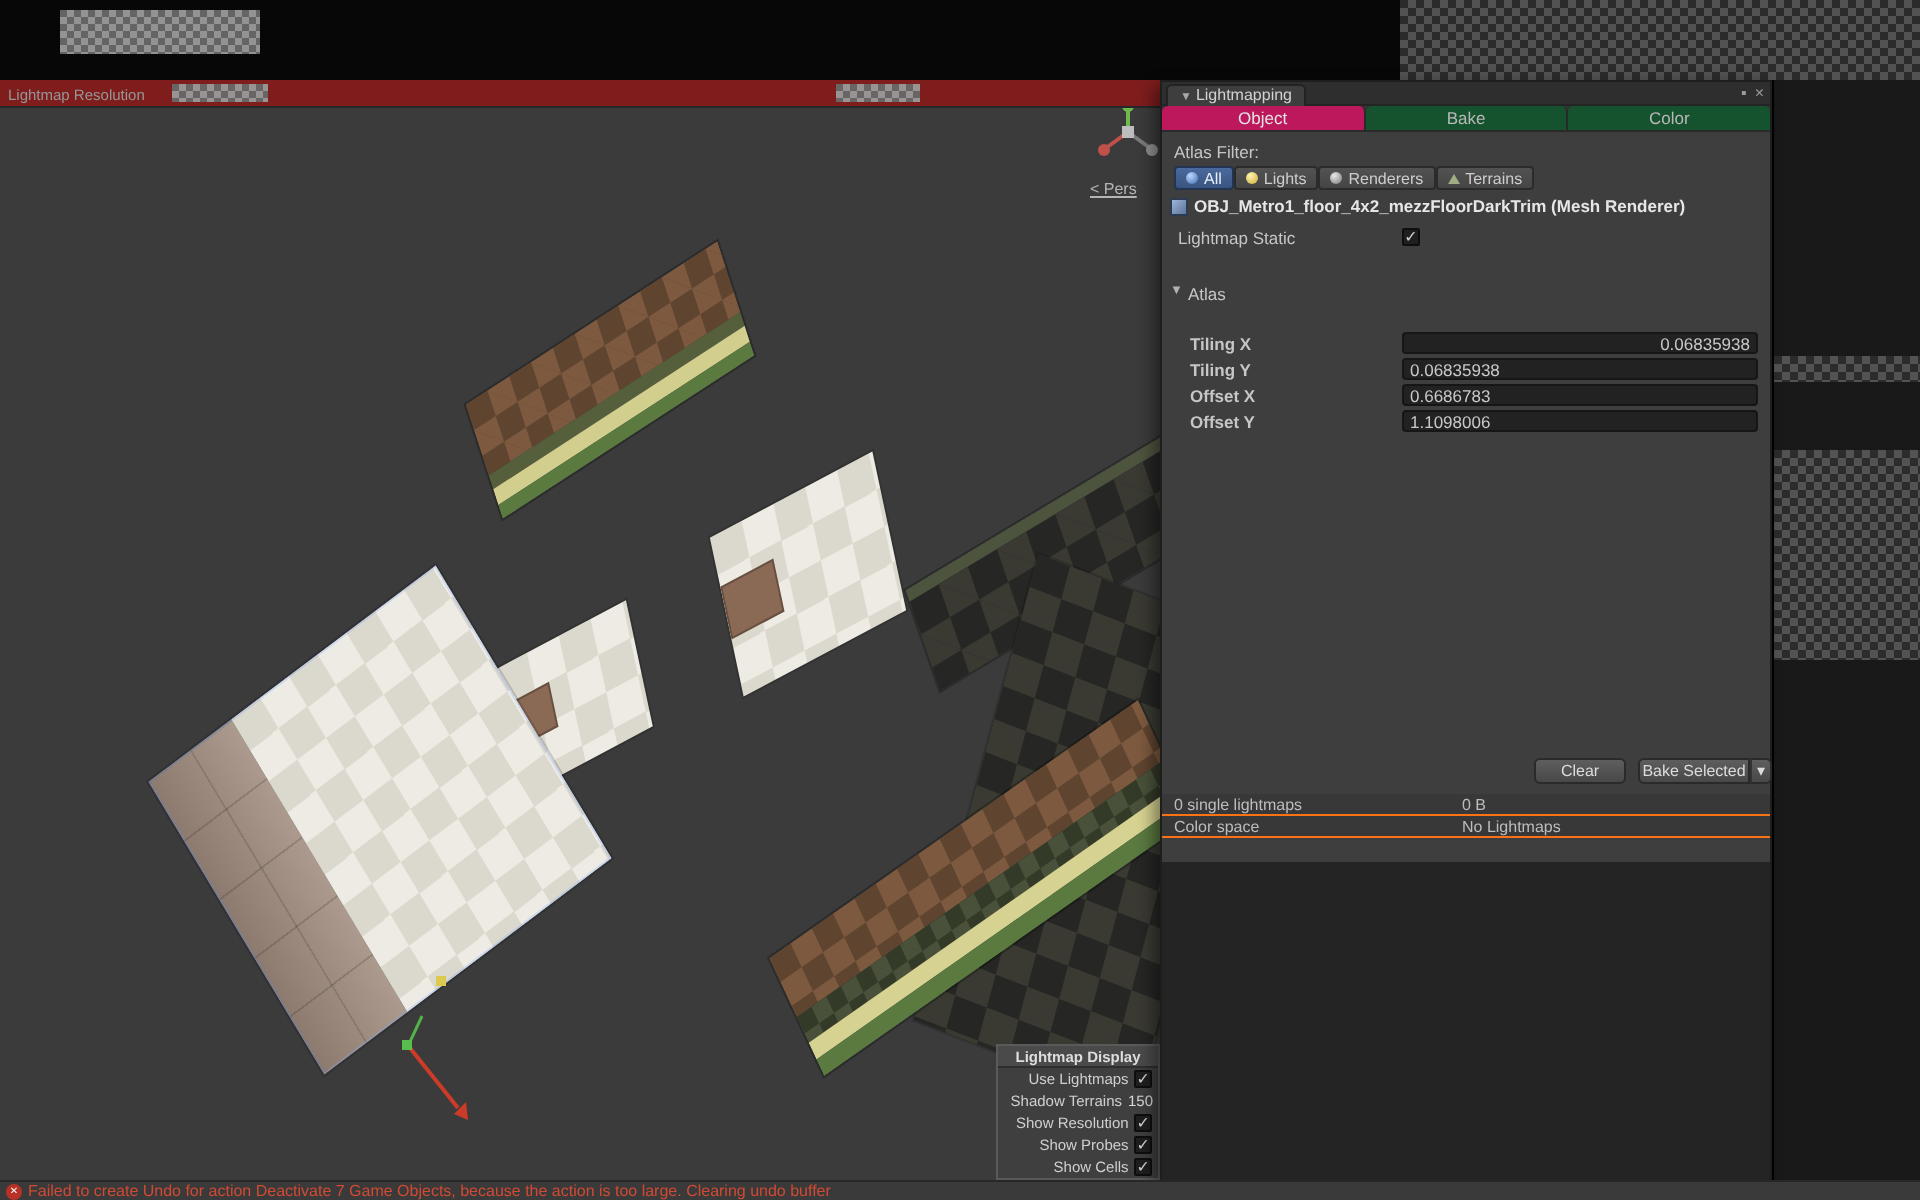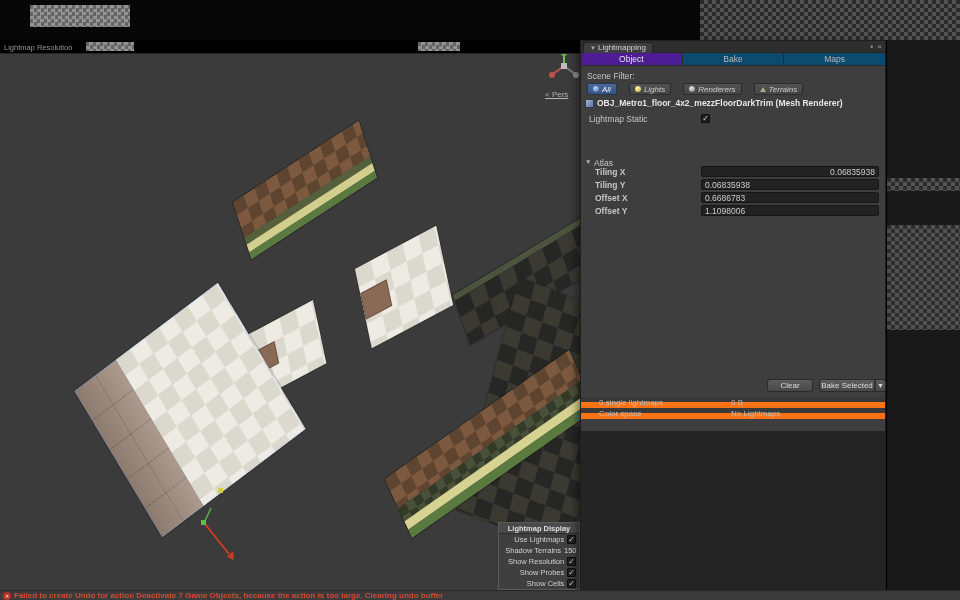--- a/index.html
+++ b/index.html
@@ -8,25 +8,25 @@
   #root{position:relative;width:960px;height:600px;background:#3b3b3b;overflow:hidden;}
   .abs{position:absolute;}
   .bold{font-weight:bold;}
 
   
   .censor{background:repeating-conic-gradient(#9a9a9a 0% 25%,#696969 0% 50%);background-size:7px 7px;opacity:.95;}
   .censor.dark{background:repeating-conic-gradient(#565656 0% 25%,#2d2d2d 0% 50%);background-size:8px 8px;}
 
   
   .topbar{left:0;top:0;width:960px;height:40px;background:#070707;z-index:6;}
-  .scene-toolbar{left:0;top:40px;width:580px;height:14px;background:#000000;border-bottom:1px solid #272727;z-index:3;}
+  .scene-toolbar{left:0;top:40px;width:580px;height:14px;background:#7f1d1d;border-bottom:1px solid #272727;z-index:3;}
   .stb-label{position:absolute;left:4px;top:3px;font-size:7.5px;color:#969696;white-space:nowrap;}
   .statusbar{left:0;top:590px;width:960px;height:10px;background:#3a3a3a;border-top:1px solid #272727;z-index:8;display:flex;align-items:center;gap:3px;padding-left:3px;}
   .erricon{width:8px;height:8px;border-radius:50%;background:#b73226;color:#fff;font-size:5px;line-height:8px;text-align:center;flex:0 0 auto;}
-  .errtext{font-size:8px;color:#d24a33;white-space:nowrap;font-weight:bold;}
+  .errtext{font-size:8px;color:#d24a33;white-space:nowrap;}
 
   
   .scene{left:0;top:54px;width:580px;height:536px;background:#3b3b3b;overflow:hidden;z-index:1;}
   .strip{display:flex;flex-direction:column;overflow:hidden;box-shadow:0 0 0 1px rgba(0,0,0,.25);}
   .strip .grow{flex:1 1 auto;}
   .plane{overflow:hidden;box-shadow:0 0 0 1px rgba(0,0,0,.15);}
   .checker-light{background:repeating-conic-gradient(#edebe4 0% 25%,#dbd8cd 0% 50%);background-size:36px 36px;}
   .checker-brown{background-color:#5f4430;background-image:
     linear-gradient(45deg,#7d5a3f 25%,transparent 25%,transparent 75%,#7d5a3f 75%),
     linear-gradient(45deg,#7d5a3f 25%,transparent 25%,transparent 75%,#7d5a3f 75%);
@@ -46,45 +46,45 @@
   .wire{border:1px solid rgba(125,170,255,.30);}
   .persp-label{font-size:8px;color:#b5b5b5;z-index:3;}
 
   
   .panel{left:580px;top:40px;width:306px;height:550px;background:#3e3e3e;border:1px solid #1e1e1e;z-index:7;box-shadow:-3px 3px 8px rgba(0,0,0,.45);}
   .p-titlebar{position:absolute;left:0;top:0;width:100%;height:12px;background:#2e2e2e;border-bottom:1px solid #242424;}
   .p-tab{position:absolute;left:2px;top:1px;height:11px;padding:0 6px;background:#3e3e3e;border:1px solid #232323;border-bottom:none;border-radius:3px 3px 0 0;font-size:8px;color:#d2d2d2;line-height:10px;white-space:nowrap;}
   .p-tab .caret{font-size:6px;color:#a8a8a8;margin-right:2px;}
   .p-winbtns{position:absolute;right:3px;top:1px;font-size:8px;color:#9a9a9a;display:flex;gap:4px;line-height:10px;}
   .p-tabs{position:absolute;left:0;top:12px;width:100%;height:13px;background:#333;display:flex;border-bottom:1px solid #2a2a2a;}
-  .p-tabbtn{flex:1;border-right:1px solid #2a2a2a;background:#0c4a6e;color:#b8b8b8;font-size:8.5px;line-height:13px;text-align:center;border-radius:3px 3px 0 0;}
-  .p-tabbtn.active{background:#4c1d95;color:#e4e4e4;}
+  .p-tabbtn{flex:1;border-right:1px solid #2a2a2a;background:#14532d;color:#b8b8b8;font-size:8.5px;line-height:13px;text-align:center;border-radius:3px 3px 0 0;}
+  .p-tabbtn.active{background:#be185d;color:#e4e4e4;}
   .p-label{position:absolute;font-size:8.5px;color:#c6c6c6;}
-  .p-filters{display:flex;gap:12px;font-style:italic;}
+  .p-filters{display:flex;gap:0;}
   .fbtn{height:12px;display:flex;align-items:center;gap:3px;padding:0 5px;background:linear-gradient(#525252,#454545);border:1px solid #2b2b2b;border-radius:2px;color:#cdcdcd;font-size:8px;}
   .fbtn.sel{background:linear-gradient(#4a699c,#3a5480);border-color:#22344f;color:#e8eefb;}
   .ficon{width:6px;height:6px;border-radius:50%;flex:0 0 auto;}
   .ficon.ball{background:radial-gradient(circle at 35% 30%,#bcd7ff,#3f6fae);}
   .ficon.bulb{background:radial-gradient(circle at 35% 30%,#fff3b0,#cfae3a);}
   .ficon.sphere{background:radial-gradient(circle at 35% 30%,#e8e8e8,#787878);}
   .ficon.mtn{width:0;height:0;border-radius:0;border-left:3px solid transparent;border-right:3px solid transparent;border-bottom:5px solid #9fae85;background:none;}
   .p-objheader{display:flex;align-items:center;gap:3px;width:298px;}
   .cubeicon{width:9px;height:9px;background:linear-gradient(135deg,#9fb6d8,#5c739b);border:1px solid #2c3a52;flex:0 0 auto;}
   .objname{font-size:8.5px;font-weight:bold;color:#e6e6e6;white-space:nowrap;overflow:hidden;}
   .p-row{left:0;width:100%;height:12px;}
   .p-rowlabel{position:absolute;left:8px;top:1px;font-size:8.5px;color:#c6c6c6;white-space:nowrap;}
   .p-rowlabel.ind{left:14px;font-weight:bold;}
   .caret2{position:absolute;left:4px;top:1px;font-size:6.5px;color:#b0b0b0;}
   .ucheck{display:inline-block;width:9px;height:9px;background:#1f1f1f;border:1px solid #0e0e0e;border-radius:1px;color:#d2d2d2;font-size:8px;line-height:8px;text-align:center;}
   .ufield{display:inline-block;height:11px;background:#222;border:1px solid #161616;border-radius:2px;color:#c9c9c9;font-size:8.5px;line-height:9px;padding:1px 3px 0 3px;white-space:nowrap;overflow:hidden;}
   .ubtn{display:inline-block;background:linear-gradient(#5e5e5e,#484848);border:1px solid #2a2a2a;border-radius:3px;color:#dcdcdc;font-size:8px;line-height:11px;text-align:center;font-family:inherit;}
   .bake-group{display:flex;}
   .caretbtn{border-left:1px solid #333;}
   .p-status{left:0;width:100%;}
-  .p-statusrow{position:relative;height:11px;background:#383838;border-bottom:6px solid #f97316;font-size:8px;color:#bdbdbd;line-height:11px;padding-left:18px;}
+  .p-statusrow{position:relative;height:11px;background:#383838;border-bottom:1px solid #f97316;font-size:8px;color:#bdbdbd;line-height:11px;padding-left:6px;}
   .p-statusrow .col2{position:absolute;left:150px;top:0;}
   .p-preview-header{left:0;top:378px;width:100%;height:12px;background:#3a3a3a;border-top:1px solid #2b2b2b;border-bottom:1px solid #2b2b2b;font-size:8.5px;color:#dedede;line-height:12px;padding-left:4px;}
   .p-preview{left:0;top:390px;width:100%;height:160px;background:#242424;}
 
   
   .right-col{left:886px;top:40px;width:74px;height:550px;background:#191919;z-index:6;border-left:1px solid #000;}
 
   
   .lmdisp{left:498px;top:522px;width:82px;height:68px;background:#3f3f3f;border:1px solid #5a5a5a;z-index:5;}
   .lmd-header{height:11px;background:#4a4a4a;border-bottom:1px solid #2e2e2e;font-size:7.5px;font-weight:bold;color:#dedede;text-align:center;line-height:11px;white-space:nowrap;}
@@ -172,24 +172,24 @@
       </div>
       <div class="p-winbtns">
         <span>▪</span>
         <span>×</span>
       </div>
     </div>
 
     <div class="p-tabs">
       <div class="p-tabbtn active"><span>Object</span></div>
       <div class="p-tabbtn"><span>Bake</span></div>
-      <div class="p-tabbtn" style="border-right:none;"><span>Maps</span></div>
-    </div>
-
-    <div class="p-label" style="left:6px;top:30px;">Scene Filter:</div>
+      <div class="p-tabbtn" style="border-right:none;"><span>Color</span></div>
+    </div>
+
+    <div class="p-label" style="left:6px;top:30px;">Atlas Filter:</div>
 
     <div class="abs p-filters" style="left:6px;top:42px;">
       <div class="fbtn sel">
         <span class="ficon ball"></span>
         <span>All</span>
       </div>
       <div class="fbtn">
         <span class="ficon bulb"></span>
         <span>Lights</span>
       </div>
@@ -207,21 +207,21 @@
       <span class="cubeicon"></span>
       <span class="objname">OBJ_Metro1_floor_4x2_mezzFloorDarkTrim (Mesh Renderer)</span>
     </div>
 
     <div class="abs p-row" style="top:72px;">
       <span class="p-rowlabel">Lightmap Static</span>
       <span class="ucheck abs" style="left:120px;top:1px;">✓</span>
     </div>
 
 
-    <div class="abs p-row" style="top:116px;">
+    <div class="abs p-row" style="top:100px;">
       <span class="caret2">▼</span>
       <span class="p-rowlabel" style="left:13px;">Atlas</span>
     </div>
 
     <div class="abs p-row" style="top:125px;text-align:right;">
       <span class="p-rowlabel ind">Tiling X</span>
       <span class="ufield abs" style="left:120px;top:0;width:178px;">0.06835938</span>
     </div>
     <div class="abs p-row" style="top:138px;">
       <span class="p-rowlabel ind">Tiling Y</span>

